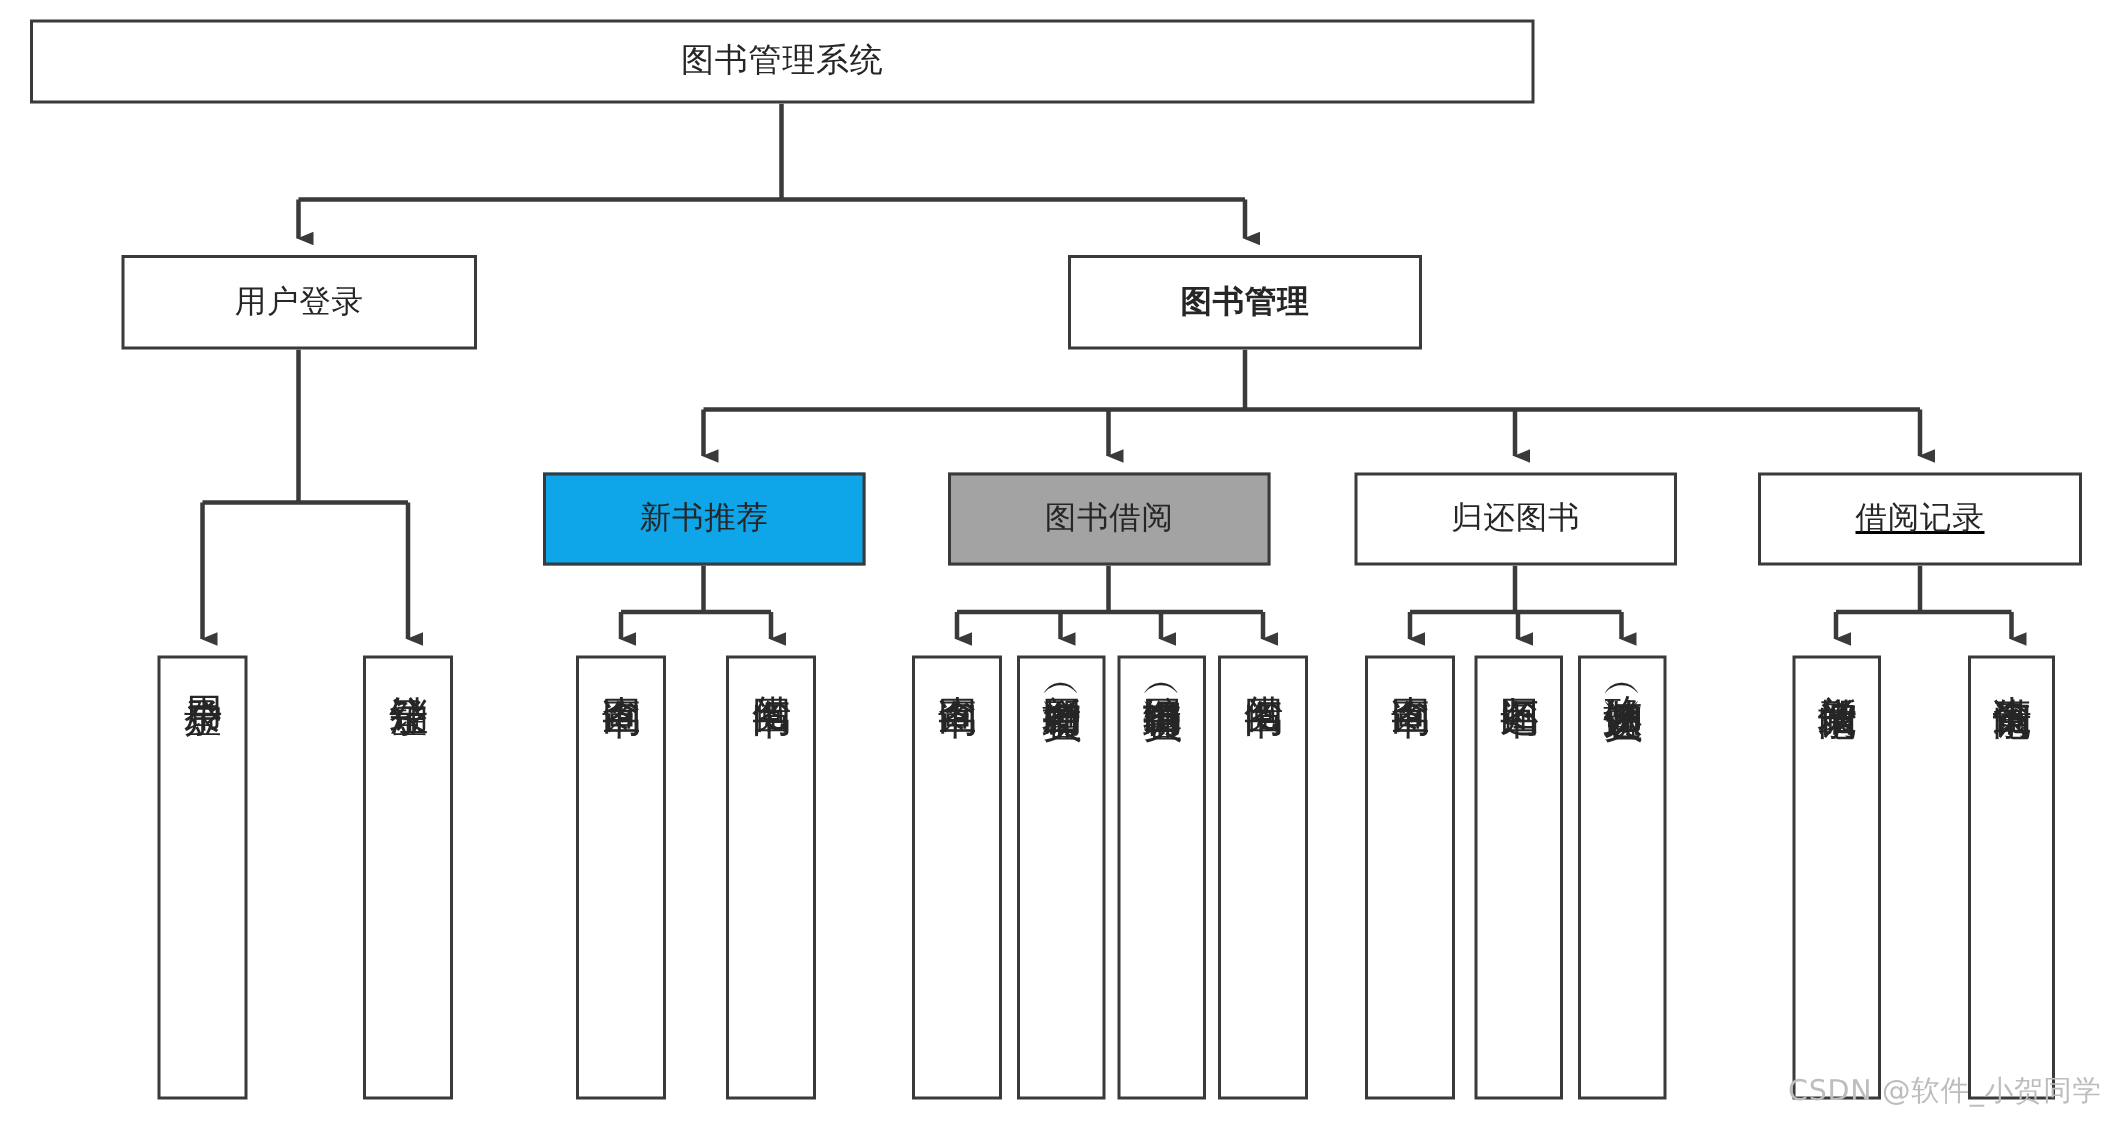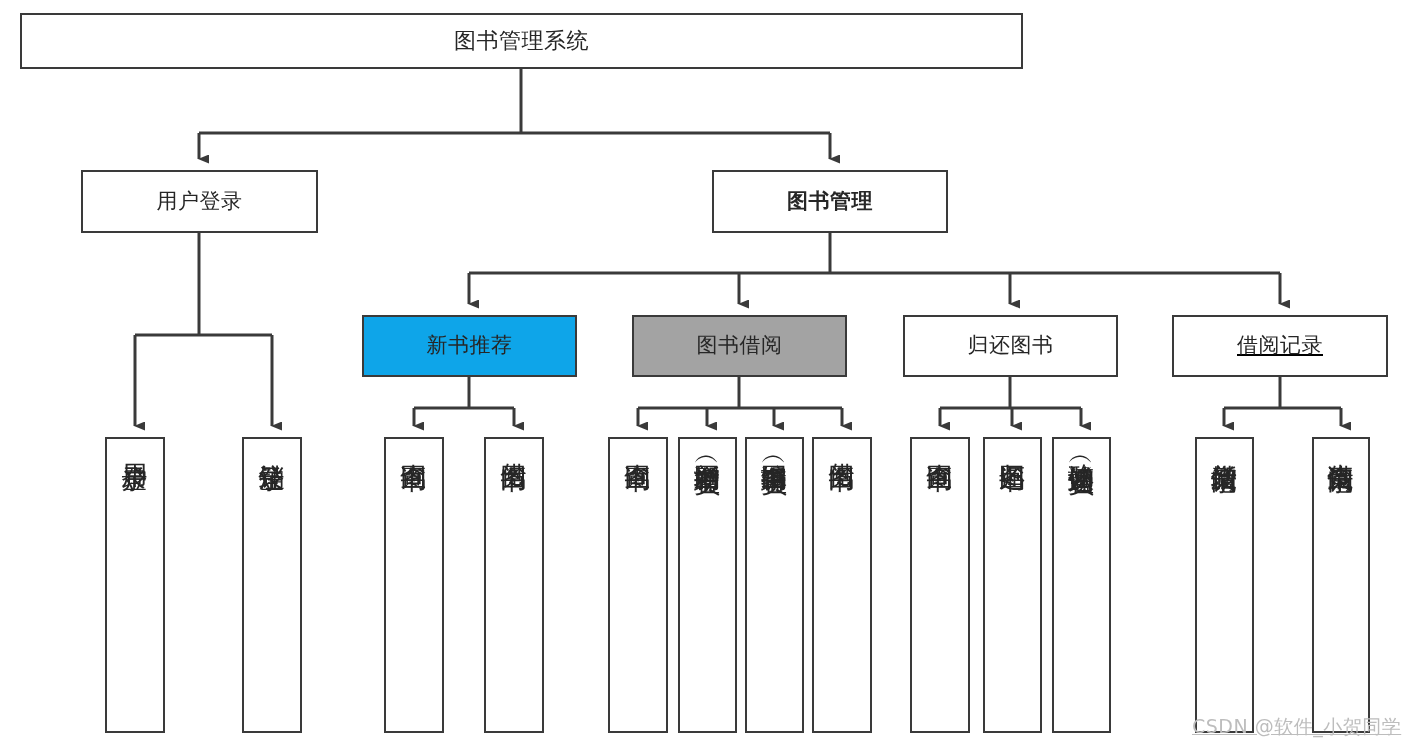--- a/index.html
+++ b/index.html
@@ -62,21 +62,20 @@
   .node-box.root .node-label {
     font-size: 22px;
   }
   #watermark {
     position: absolute;
     color: #bdbdbd;
     font-size: 19px;
     letter-spacing: 0.5px;
     white-space: nowrap;
     pointer-events: none;
-    text-decoration: underline;
   }
 </style>
 </head>
 <body>
 
 <div id="diagram-root">
 
   <svg id="connector-layer" viewBox="0 0 1405 747" xmlns="http://www.w3.org/2000/svg">
     <defs>
       <marker id="arrowhead" markerWidth="9" markerHeight="11" refX="4.5" refY="10" orient="auto" markerUnits="userSpaceOnUse">

